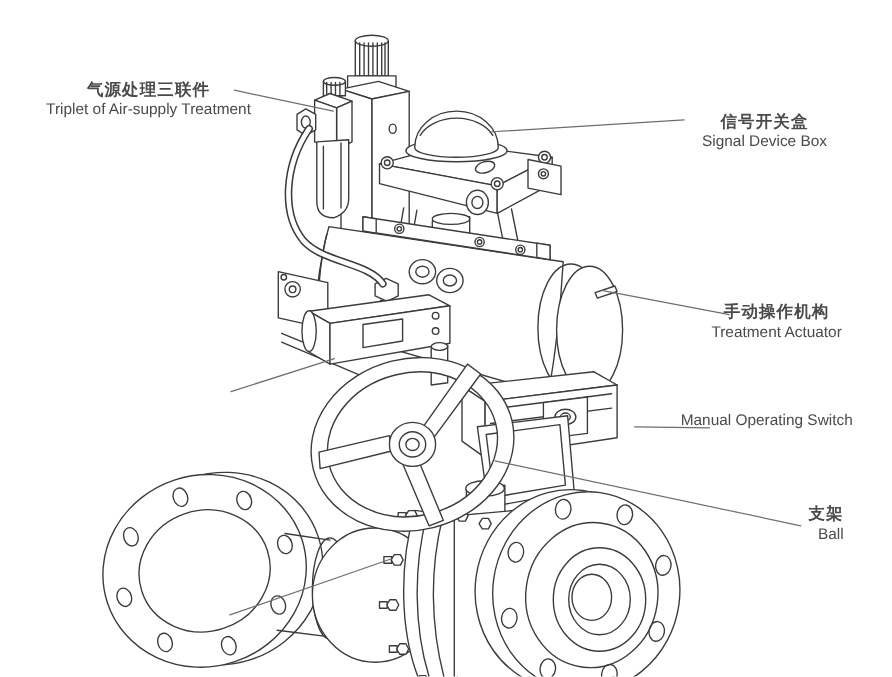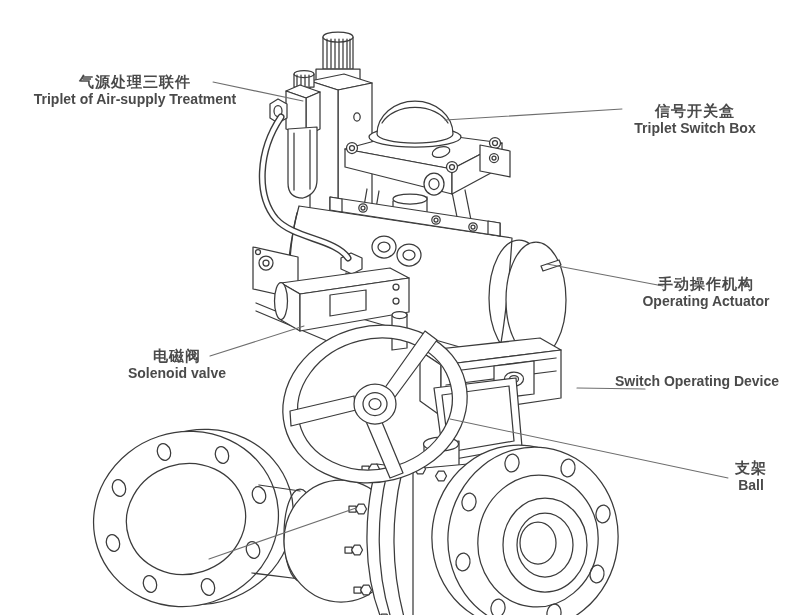--- a/index.html
+++ b/index.html
@@ -14,21 +14,21 @@
   .fw{fill:#ffffff;}
   .ring{fill:#ffffff;fill-rule:evenodd;}
   .ld{stroke:#6e6e6e;stroke-width:1.1;}
   .hose-o{stroke-width:7;}
   .hose-i{stroke:#ffffff;stroke-width:4.2;}
   .label{
     position:absolute;transform:translateX(-50%);
     text-align:center;white-space:nowrap;color:#4a4a4a;z-index:5;
   }
   .label .zh{font-size:15px;font-weight:bold;line-height:19px;letter-spacing:1px;}
-  .label .en{font-size:14px;font-weight:bold;line-height:17px;}
+  .label .en{font-size:14px;font-weight:normal;line-height:17px;text-align:right;}
 </style>
 </head>
 <body>
 
 <div id="stage">
 
   <svg width="811" height="615" viewBox="0 0 811 615">
 
     <g>
 
@@ -238,35 +238,31 @@
     </g>
   </svg>
 
   <div class="label" style="left:135px;top:55px;">
     <div class="zh">气源处理三联件</div>
     <div class="en">Triplet of Air-supply Treatment</div>
   </div>
 
   <div class="label" style="left:667px;top:84px;margin-left:28px;">
     <div class="zh">信号开关盒</div>
-    <div class="en">Triplet Switch Box</div>
+    <div class="en">Signal Device Box</div>
   </div>
 
   <div class="label" style="left:706px;top:257px;">
     <div class="zh">手动操作机构</div>
-    <div class="en">Operating Actuator</div>
-  </div>
-
-  <div class="label" style="left:177px;top:329px;">
-    <div class="zh">电磁阀</div>
-    <div class="en">Solenoid valve</div>
-  </div>
+    <div class="en">Treatment Actuator</div>
+  </div>
+
 
   <div class="label" style="left:697px;top:356px;">
-    <div class="en">Switch Operating Device</div>
+    <div class="en">Manual Operating Switch</div>
   </div>
 
   <div class="label" style="left:751px;top:441px;">
     <div class="zh">支架</div>
     <div class="en">Ball</div>
   </div>
 
 
 </div>
 

